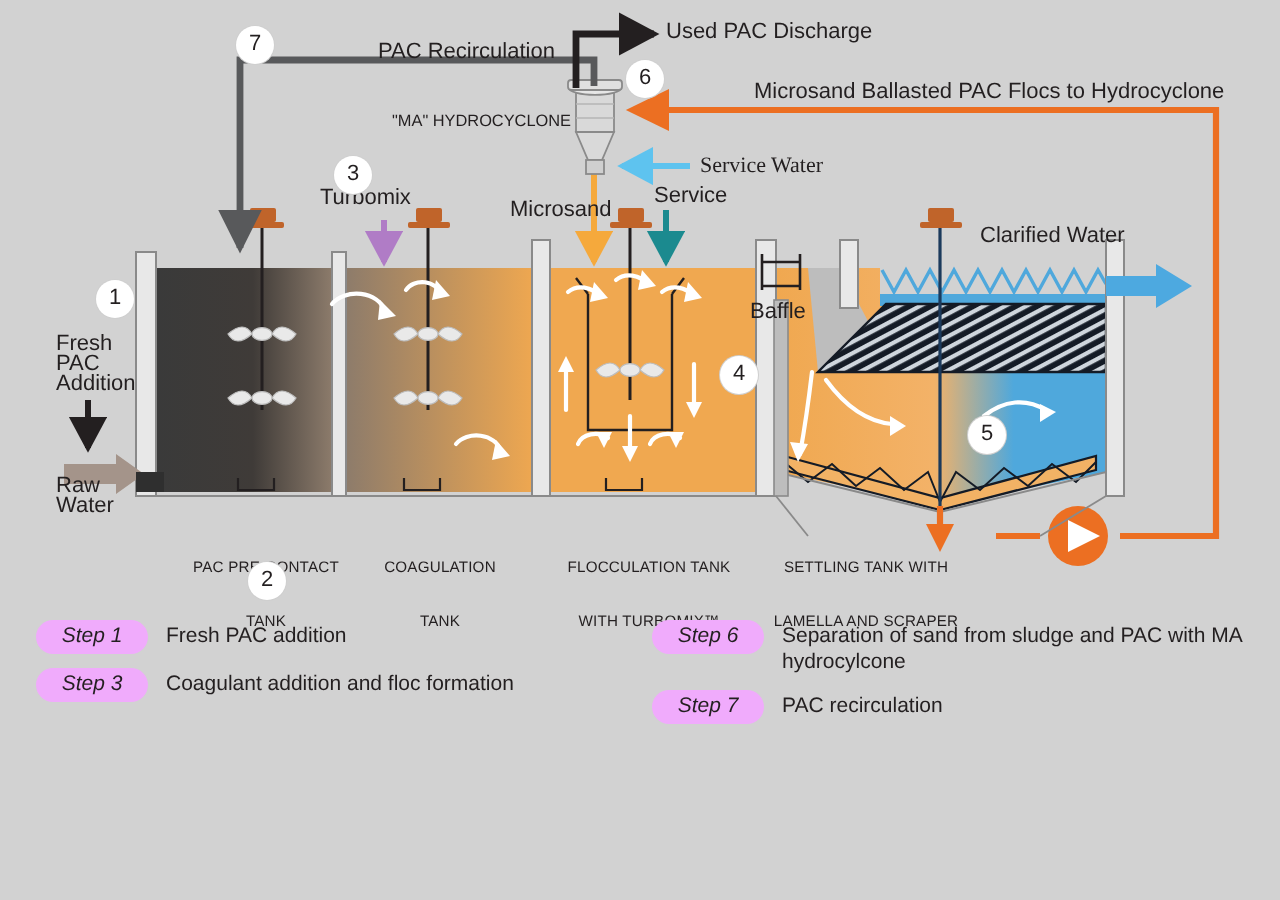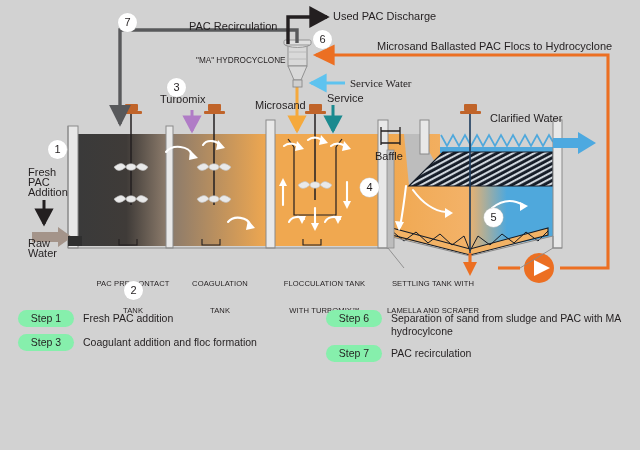--- a/index.html
+++ b/index.html
@@ -12,23 +12,23 @@
   #root{position:relative;width:640px;height:450px;}
   .abs{position:absolute;}
   .lbl{font-size:11px;line-height:10px;color:#231f20;white-space:pre;}
   .lbl-sm{font-size:7.6px;line-height:9px;letter-spacing:.1px;white-space:pre;text-align:center;}
   .num-badge{
     width:19px;height:19px;border-radius:50%;background:#ffffff;
     color:#231f20;font-size:11px;line-height:19px;text-align:center;
     box-shadow:0 0 0 .5px #cfcfcf;
   }
   .step-pill{
-    display:inline-block;background:#86efac;border-radius:9px;
+    display:inline-block;background:#f0abfc;border-radius:9px;
     padding:2px 9px;font-size:10.5px;line-height:13px;color:#231f20;
-    min-width:38px;text-align:center;
+    min-width:38px;text-align:center;font-style:italic;
   }
   .step-row{display:flex;align-items:flex-start;gap:9px;margin-bottom:7px;}
   .step-txt{font-size:10.5px;line-height:13px;color:#231f20;padding-top:2px;max-width:215px;}
   .legend-col{position:absolute;}
   svg{display:block;}
 </style>
 </head>
 <body>
 
 <div id="root">

